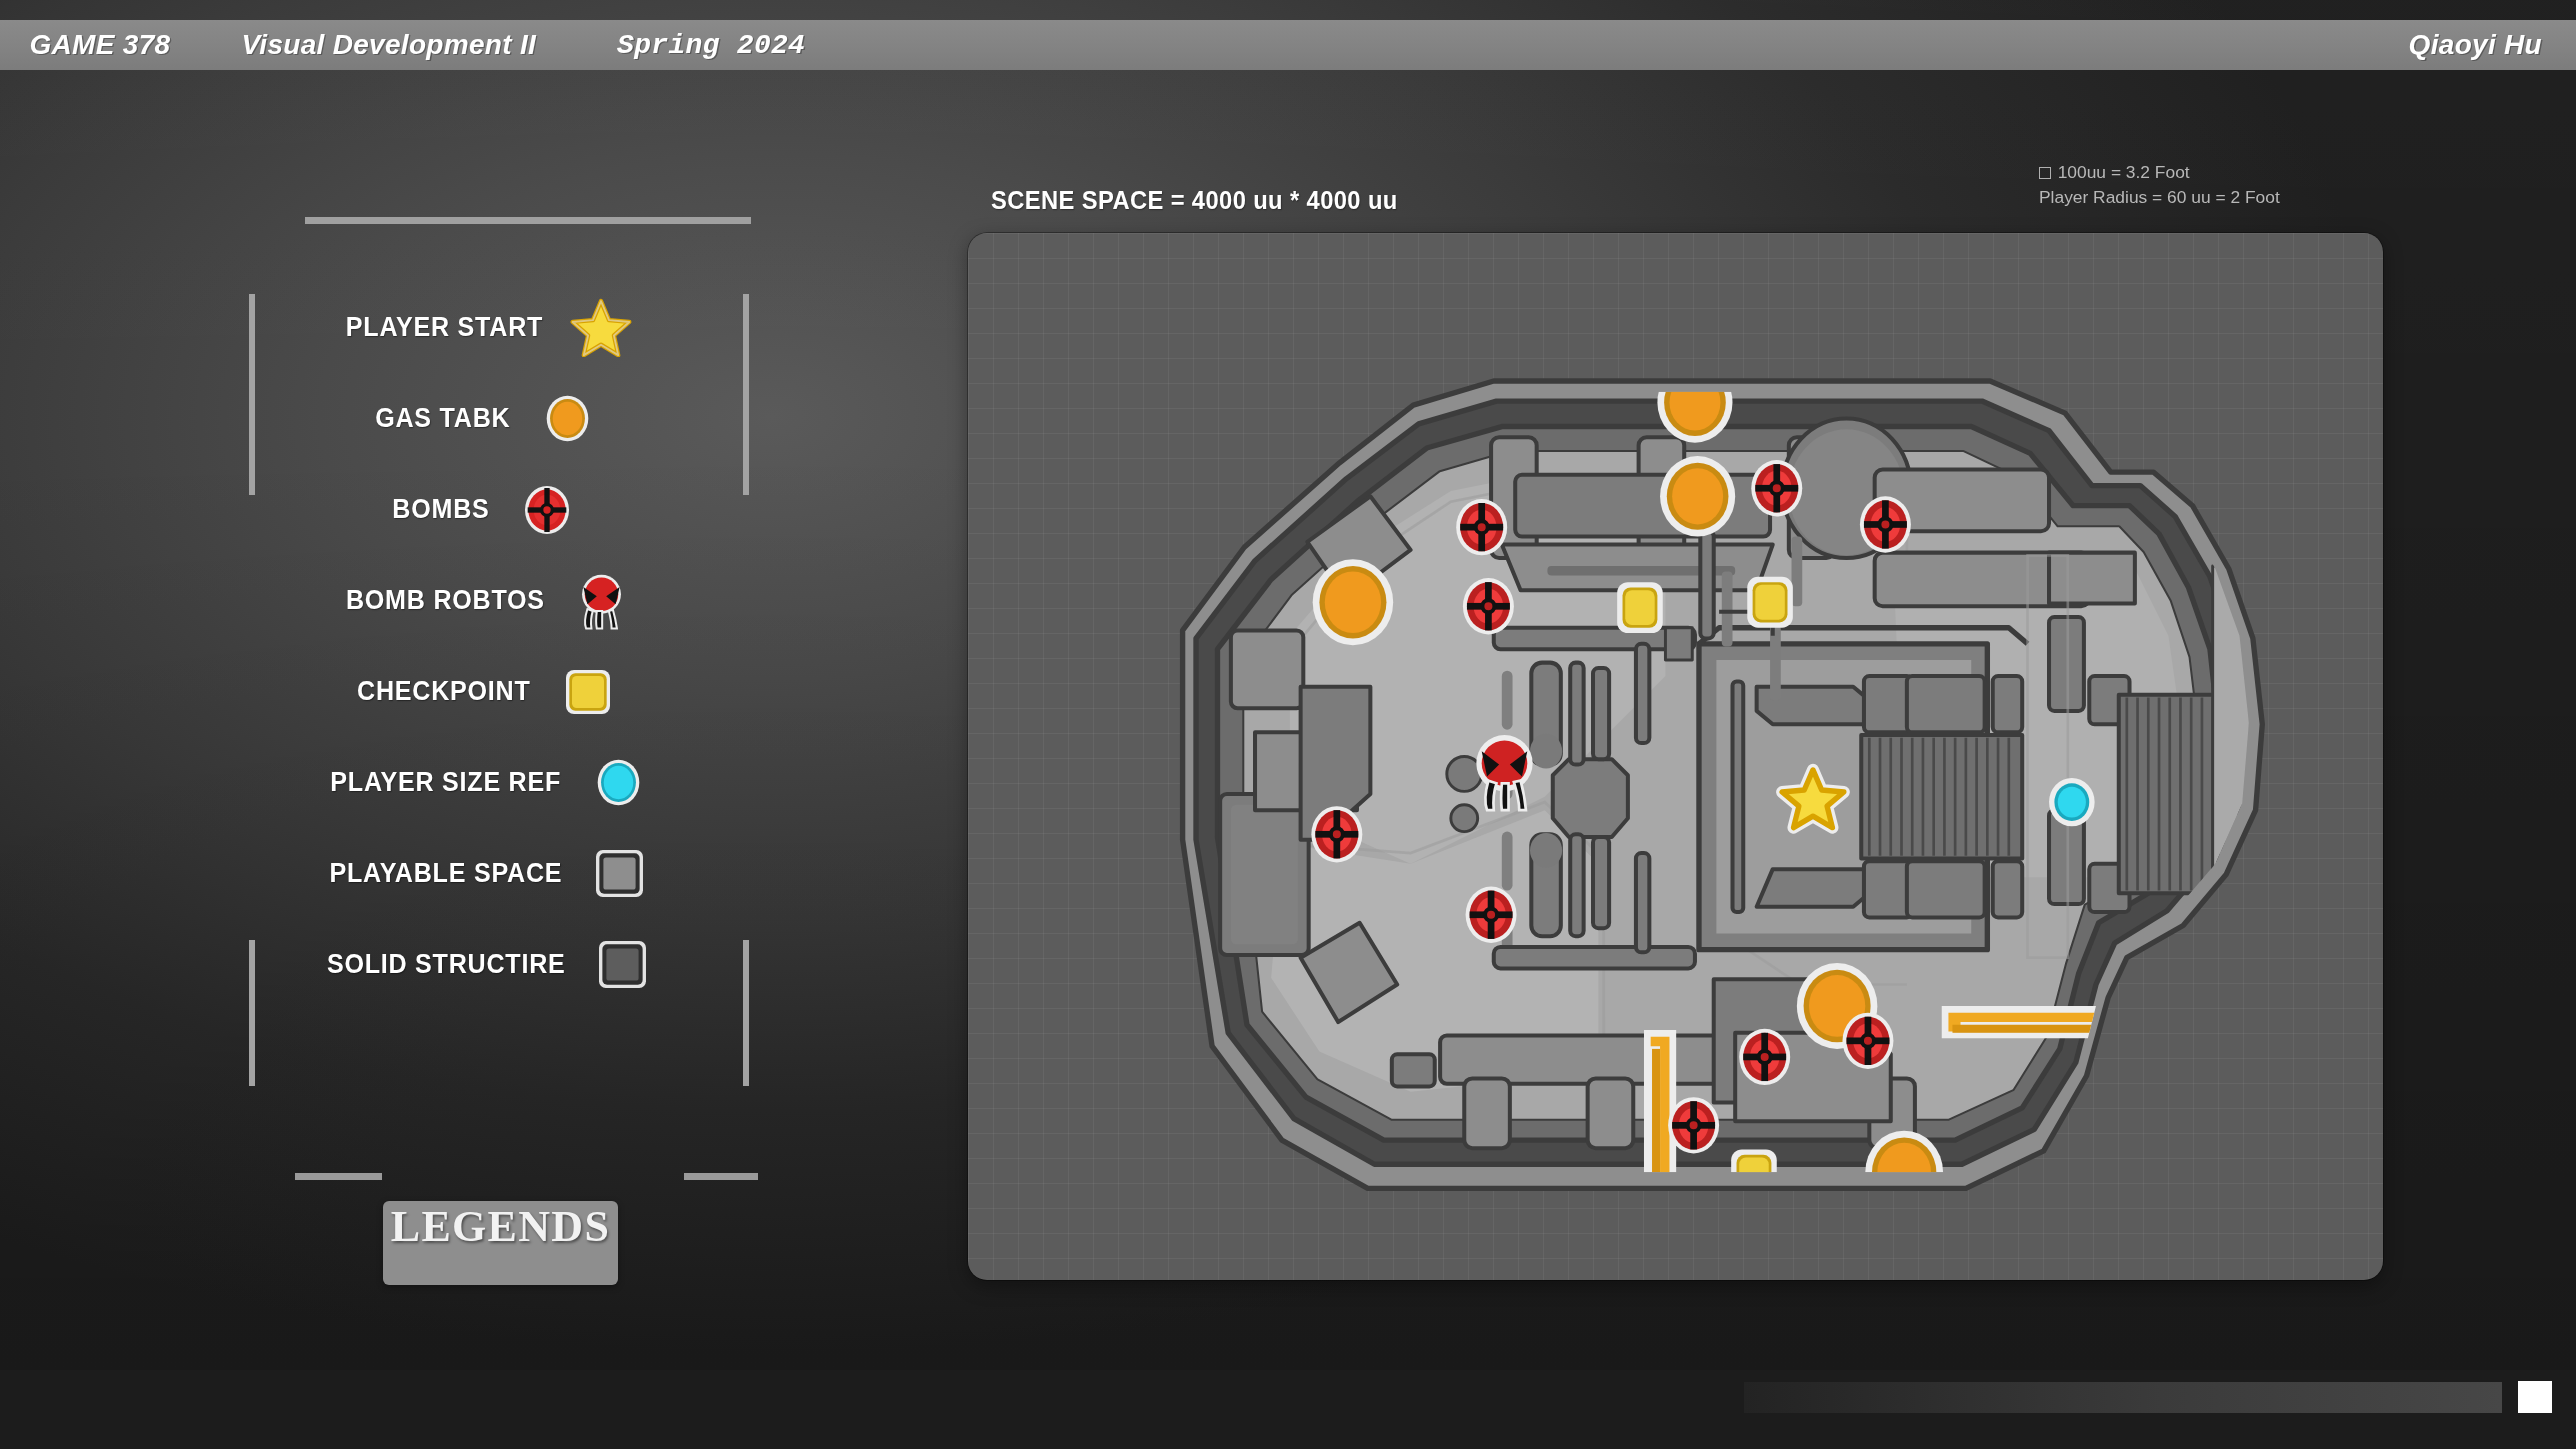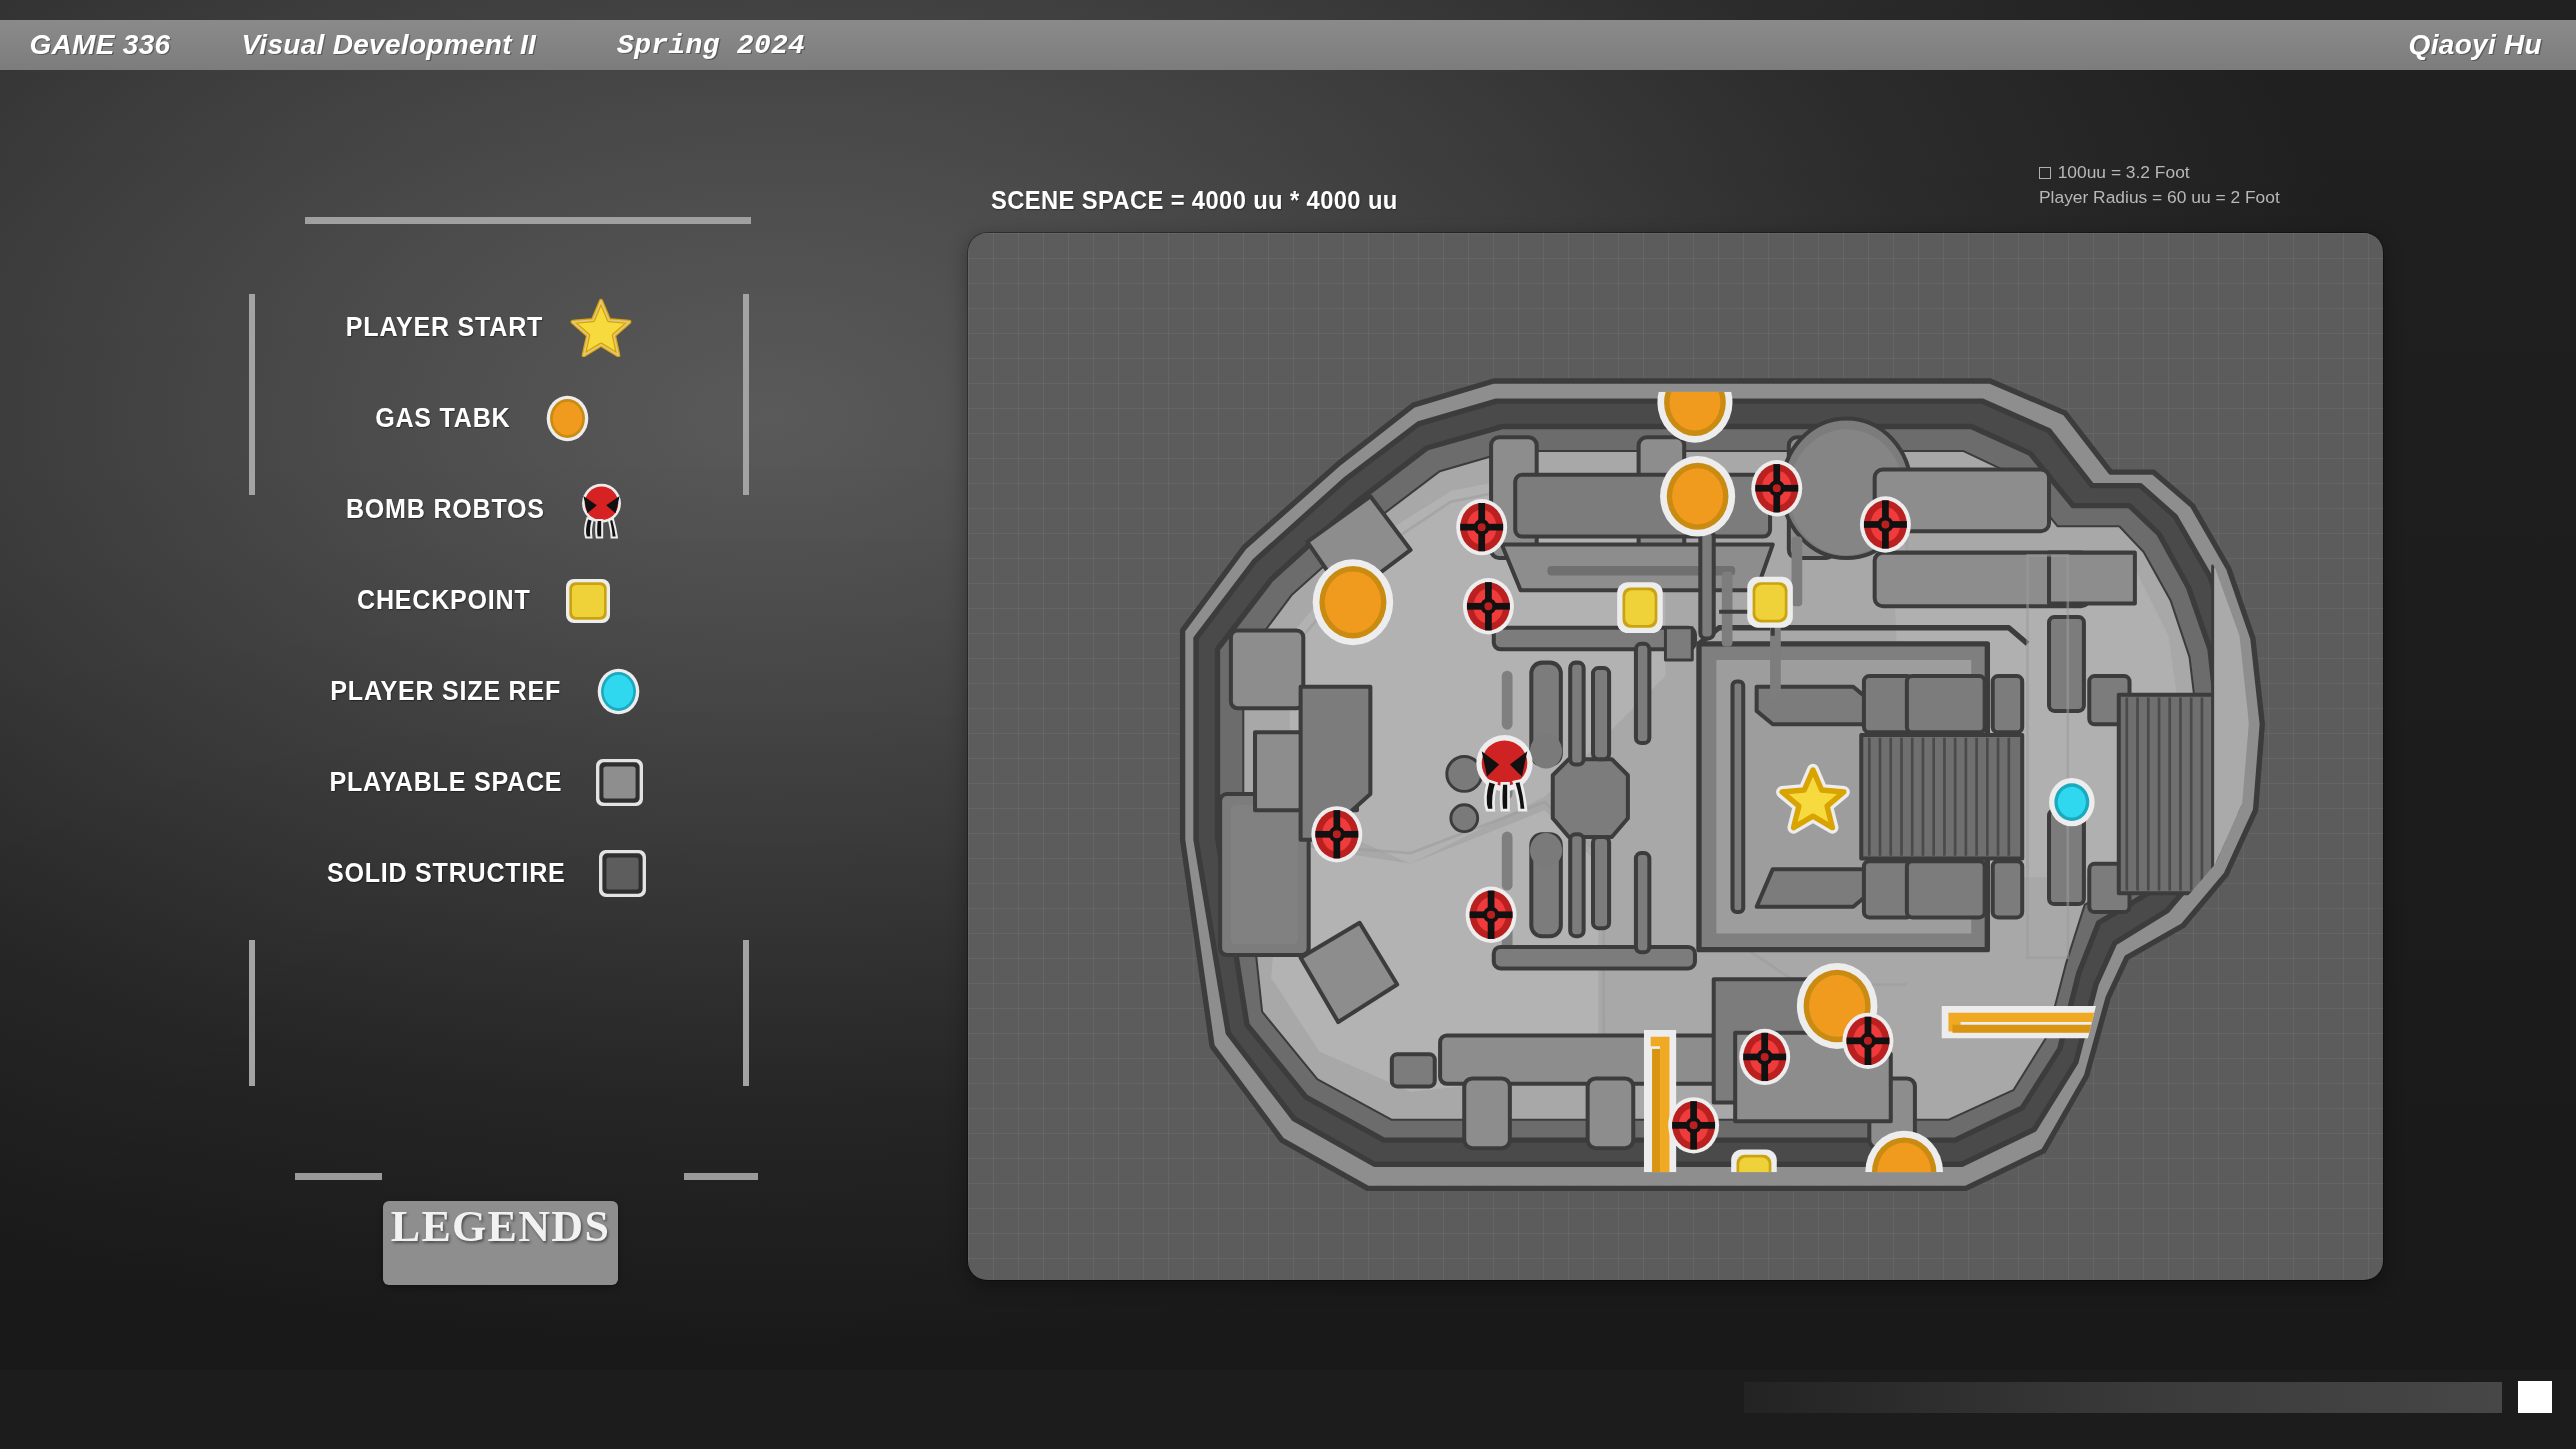--- a/index.html
+++ b/index.html
@@ -216,21 +216,21 @@
     background: #ffffff;
     z-index: 29;
   }
 </style>
 </head>
 <body>
 
 <div id="screen">
 
   <div id="header">
-    <span class="hdr-text" id="hdr-course">GAME 336</span>
+    <span class="hdr-text" id="hdr-course">GAME 378</span>
     <span class="hdr-text" id="hdr-title">Visual Development II</span>
     <span class="hdr-text" id="hdr-term">Spring 2024</span>
     <span class="hdr-text" id="hdr-author">Qiaoyi Hu</span>
   </div>
 
   <div id="legend-panel">
     <div class="rule-top"></div>
     <div class="rule-bottom-left"></div>
     <div class="rule-bottom-right"></div>
     <div class="bracket" id="bracket-tl"></div>
@@ -255,20 +255,33 @@
         <span class="legend-label">GAS TABK</span>
         <span class="legend-swatch">
           <svg width="47" height="51" viewBox="0 0 70 76">
             <ellipse cx="35" cy="38" rx="31" ry="34" fill="#ededed"></ellipse>
             <ellipse cx="35" cy="38" rx="26" ry="29" fill="#c98b12"></ellipse>
             <ellipse cx="35" cy="38" rx="22" ry="25" fill="#f09a1e"></ellipse>
           </svg>
         </span>
       </div>
 
+      <div class="legend-row">
+        <span class="legend-label">BOMBS</span>
+        <span class="legend-swatch">
+          <svg width="50" height="52" viewBox="0 0 74 78">
+            <ellipse cx="37" cy="39" rx="33" ry="36" fill="#ededed"></ellipse>
+            <ellipse cx="37" cy="39" rx="28" ry="31" fill="#d62222"></ellipse>
+            <ellipse cx="37" cy="39" rx="20" ry="23" fill="#f03a3a" opacity="0.55"></ellipse>
+            <rect x="33" y="6" width="8" height="66" fill="#111"></rect>
+            <rect x="8" y="35" width="58" height="8" fill="#111"></rect>
+            <circle cx="37" cy="39" r="8" fill="#d62222" stroke="#111" stroke-width="5"></circle>
+          </svg>
+        </span>
+      </div>
 
       <div class="legend-row">
         <span class="legend-label">BOMB ROBTOS</span>
         <span class="legend-swatch">
           <svg width="55" height="58" viewBox="0 0 82 86">
             <circle cx="41" cy="33" r="29" fill="#ededed"></circle>
             <circle cx="41" cy="33" r="25" fill="#d62222"></circle>
             <path d="M14 22 L34 36 L20 48 Z" fill="#111"></path>
             <path d="M68 22 L48 36 L62 48 Z" fill="#111"></path>
             <path d="M20 55 Q14 74 18 84 L26 84 Q24 70 28 58 Z" fill="#111" stroke="#ededed" stroke-width="3"></path>

